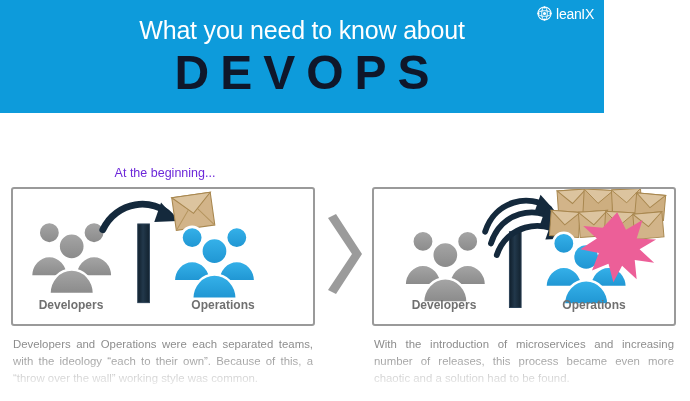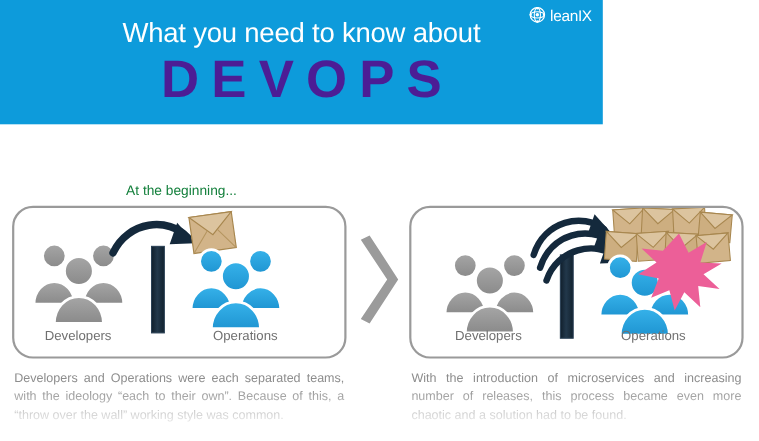--- a/index.html
+++ b/index.html
@@ -19,21 +19,21 @@
     width: 690px;
     height: 401px;
     background: #ffffff;
     overflow: hidden;
   }
 
   
   .header-band {
     position: absolute;
     left: 0; top: 0;
-    width: 548px;
+    width: 604px;
     height: 113px;
     background: #0d9bdb;
   }
   .brand {
     position: absolute;
     right: 10px;
     top: 6px;
     display: flex;
     align-items: center;
     gap: 4px;
@@ -59,21 +59,21 @@
     font-size: 25px;
     font-weight: 400;
     letter-spacing: -0.2px;
     line-height: 1;
   }
   .headline-main {
     position: absolute;
     left: 0; right: 0;
     top: 48px;
     text-align: center;
-    color: #4c1d95;
+    color: #0f172a;
     font-size: 48px;
     font-weight: 700;
     letter-spacing: 11px;
     line-height: 1.05;
     text-indent: 11px;
   }
 
   
   .section-title {
     position: absolute;
@@ -84,39 +84,40 @@
     font-size: 27px;
     font-weight: 700;
     letter-spacing: 0.5px;
     line-height: 1;
   }
 
   
   .col-caption {
     position: absolute;
     top: 167px;
-    color: #15803d;
+    color: #6d28d9;
     font-size: 12.5px;
     font-weight: 400;
     text-align: center;
     line-height: 1;
   }
   .col-caption.left  { left: 10px;  width: 310px; }
   .col-caption.right { left: 370px; width: 310px; }
 
   
   .panel {
     position: absolute;
     top: 187px;
     width: 304px;
     height: 139px;
     border: 2px solid #9a9a9a;
-    border-radius: 19px;
+    border-radius: 3px;
     background: #ffffff;
     box-sizing: border-box;
+    font-weight: bold;
   }
   .panel.left  { left: 11px; }
   .panel.right { left: 372px; }
   .panel-art {
     position: absolute;
     left: 0; top: 0;
     width: 100%;
     height: 100%;
     display: block;
   }

